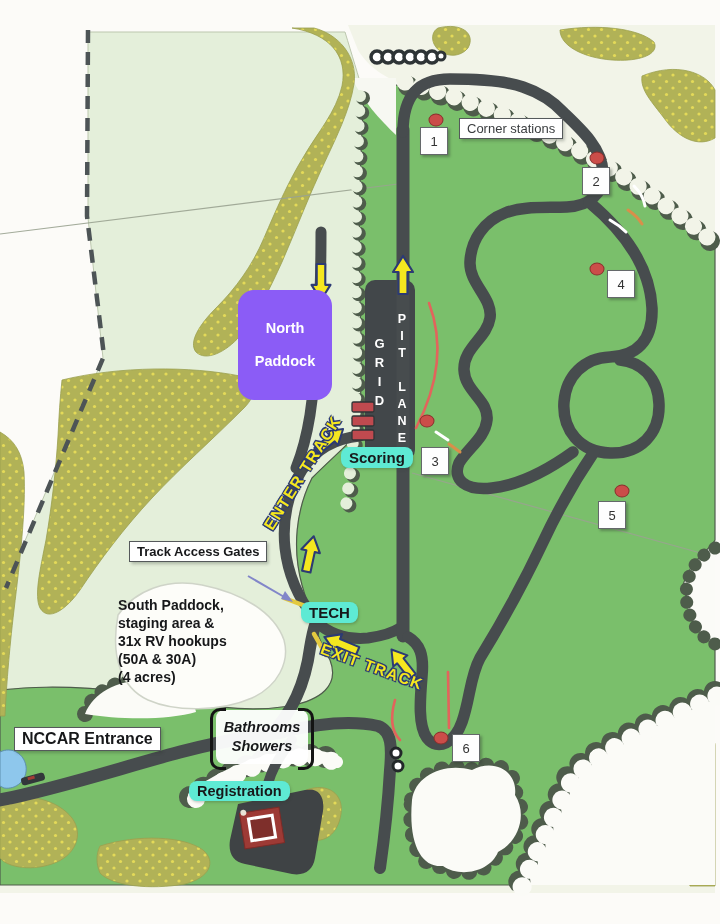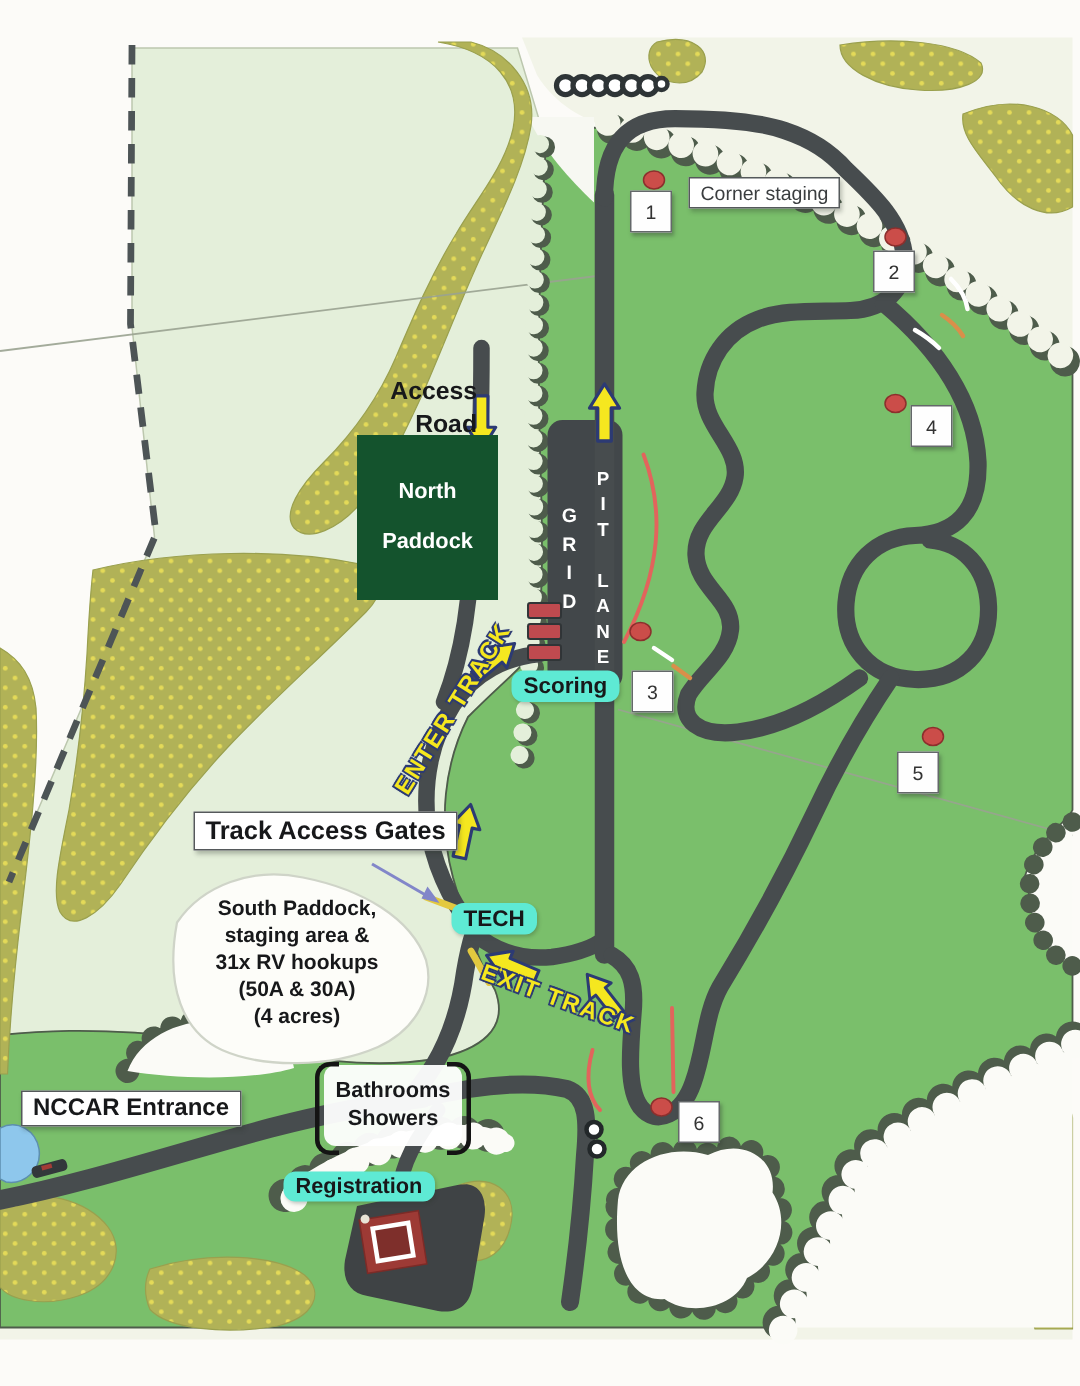--- a/index.html
+++ b/index.html
@@ -30,21 +30,21 @@
   .corner-box{position:absolute;width:26px;height:26px;background:#fefefe;
       border:1.5px solid #64686a;box-shadow:1.5px 2px 2.5px rgba(50,60,50,.4);
       display:flex;align-items:center;justify-content:center;font-size:13px;color:#333;
       transform:translate(-50%,-50%);z-index:4;}
   .corner-dot{position:absolute;width:13px;height:11px;background:var(--marker_red,#cb4d49);
       border:1px solid #8c2f2d;border-radius:50%;transform:translate(-50%,-50%);z-index:4;}
 
   #bath-wrap{position:absolute;left:214px;top:708px;width:96px;height:58px;z-index:5;}
   #bath-text{position:absolute;inset:2px;background:rgba(255,255,255,.95);border-radius:8px;
       display:flex;align-items:center;justify-content:center;text-align:center;
-      font-weight:bold;font-size:14.5px;line-height:1.3;color:#17181a;}
+      font-weight:bold;font-size:14.5px;line-height:1.3;color:#17181a;font-style:italic;}
   .bracket{position:absolute;top:0;width:13px;height:56px;border:3.5px solid #141414;z-index:6;}
   .bracket.l{left:-4px;border-right:none;border-radius:10px 0 0 10px;}
   .bracket.r{right:-4px;border-left:none;border-radius:0 10px 10px 0;}
 </style>
 <title>NCCAR facility and track map</title></head>
 <body>
 
 <div id="stage">
 
 <svg id="map-svg" width="720" height="924" viewBox="0 0 720 924">
@@ -187,61 +187,60 @@
   <g>
     <use href="#yarrow" class="arrow" transform="translate(321,282) rotate(180) scale(0.95)"></use>
     <use href="#yarrow" class="arrow" transform="translate(403,275)"></use>
     <use href="#yarrow" class="arrow" transform="translate(330,440) rotate(50) scale(0.9)"></use>
     <use href="#yarrow" class="arrow" transform="translate(310,554) rotate(12) scale(0.95)"></use>
     <use href="#yarrow" class="arrow" transform="translate(341,644) rotate(-67) scale(0.95)"></use>
     <use href="#yarrow" class="arrow" transform="translate(402,663) rotate(-38) scale(0.9)"></use>
   </g>
 </svg>
 
-<div class="map-label" style="left:248px;top:250px;width:70px;text-align:right;font-size:16.5px;line-height:1.35;">Access Road</div>
-
-<div class="map-label" style="left:238px;top:290px;width:94px;height:110px;background:#14532d;border-radius:0;
+
+<div class="map-label" style="left:238px;top:290px;width:94px;height:110px;background:#8b5cf6;border-radius:16px;
      color:#fff;display:flex;align-items:center;justify-content:center;text-align:center;
      font-size:14.5px;line-height:2.3;">North Paddock</div>
 
 <div class="map-label vert" style="left:372px;top:336px;font-size:13px;letter-spacing:4px;">GRID</div>
 
 <div class="map-label vert" style="left:395px;top:312px;font-size:12.5px;letter-spacing:3px;">PIT LANE</div>
 
 <div class="map-label rounded" style="left:341px;top:447px;font-size:15px;">Scoring</div>
 
 <div class="map-label track-flow" style="left:303px;top:473px;font-size:16px;
      transform:translate(-50%,-50%) rotate(-58deg);">ENTER TRACK</div>
 
 <div class="map-label track-flow" style="left:372px;top:667px;font-size:15.5px;
      transform:translate(-50%,-50%) rotate(20deg);">EXIT TRACK</div>
 
-<div class="map-label boxed" style="left:129px;top:541px;font-size:17px;">Track Access Gates</div>
+<div class="map-label boxed" style="left:129px;top:541px;font-size:13px;">Track Access Gates</div>
 
 <div class="map-label rounded" style="left:301px;top:602px;font-size:15px;">TECH</div>
 
-<div class="map-label pre" style="left:118px;top:597px;width:160px;text-align:center;
+<div class="map-label pre" style="left:118px;top:597px;width:160px;text-align:left;
      font-size:14px;line-height:1.28;">South Paddock,
 staging area &amp;
 31x RV hookups
 (50A &amp; 30A)
 (4 acres)</div>
 
 <div class="map-label boxed" style="left:14px;top:727px;font-size:16px;">NCCAR Entrance</div>
 
 <div id="bath-wrap">
   <span class="bracket l"></span>
   <div id="bath-text" class="pre">Bathrooms
 Showers</div>
   <span class="bracket r"></span>
 </div>
 
 <div class="map-label rounded" style="left:189px;top:781px;font-size:14.5px;">Registration</div>
 
-<div class="map-label boxed" style="left:459px;top:118px;font-size:13px;font-weight:normal;color:#3a3d3f;">Corner staging</div>
+<div class="map-label boxed" style="left:459px;top:118px;font-size:13px;font-weight:normal;color:#3a3d3f;">Corner stations</div>
 
 <div id="markers">
       <div class="corner-dot" style="left: 436px; top: 120px;"></div>
       <div class="corner-box" style="left: 434px; top: 141px;">1</div>
       <div class="corner-dot" style="left: 597px; top: 158px;"></div>
       <div class="corner-box" style="left: 596px; top: 181px;">2</div>
       <div class="corner-dot" style="left: 427px; top: 421px;"></div>
       <div class="corner-box" style="left: 435px; top: 461px;">3</div>
       <div class="corner-dot" style="left: 597px; top: 269px;"></div>
       <div class="corner-box" style="left: 621px; top: 284px;">4</div>

